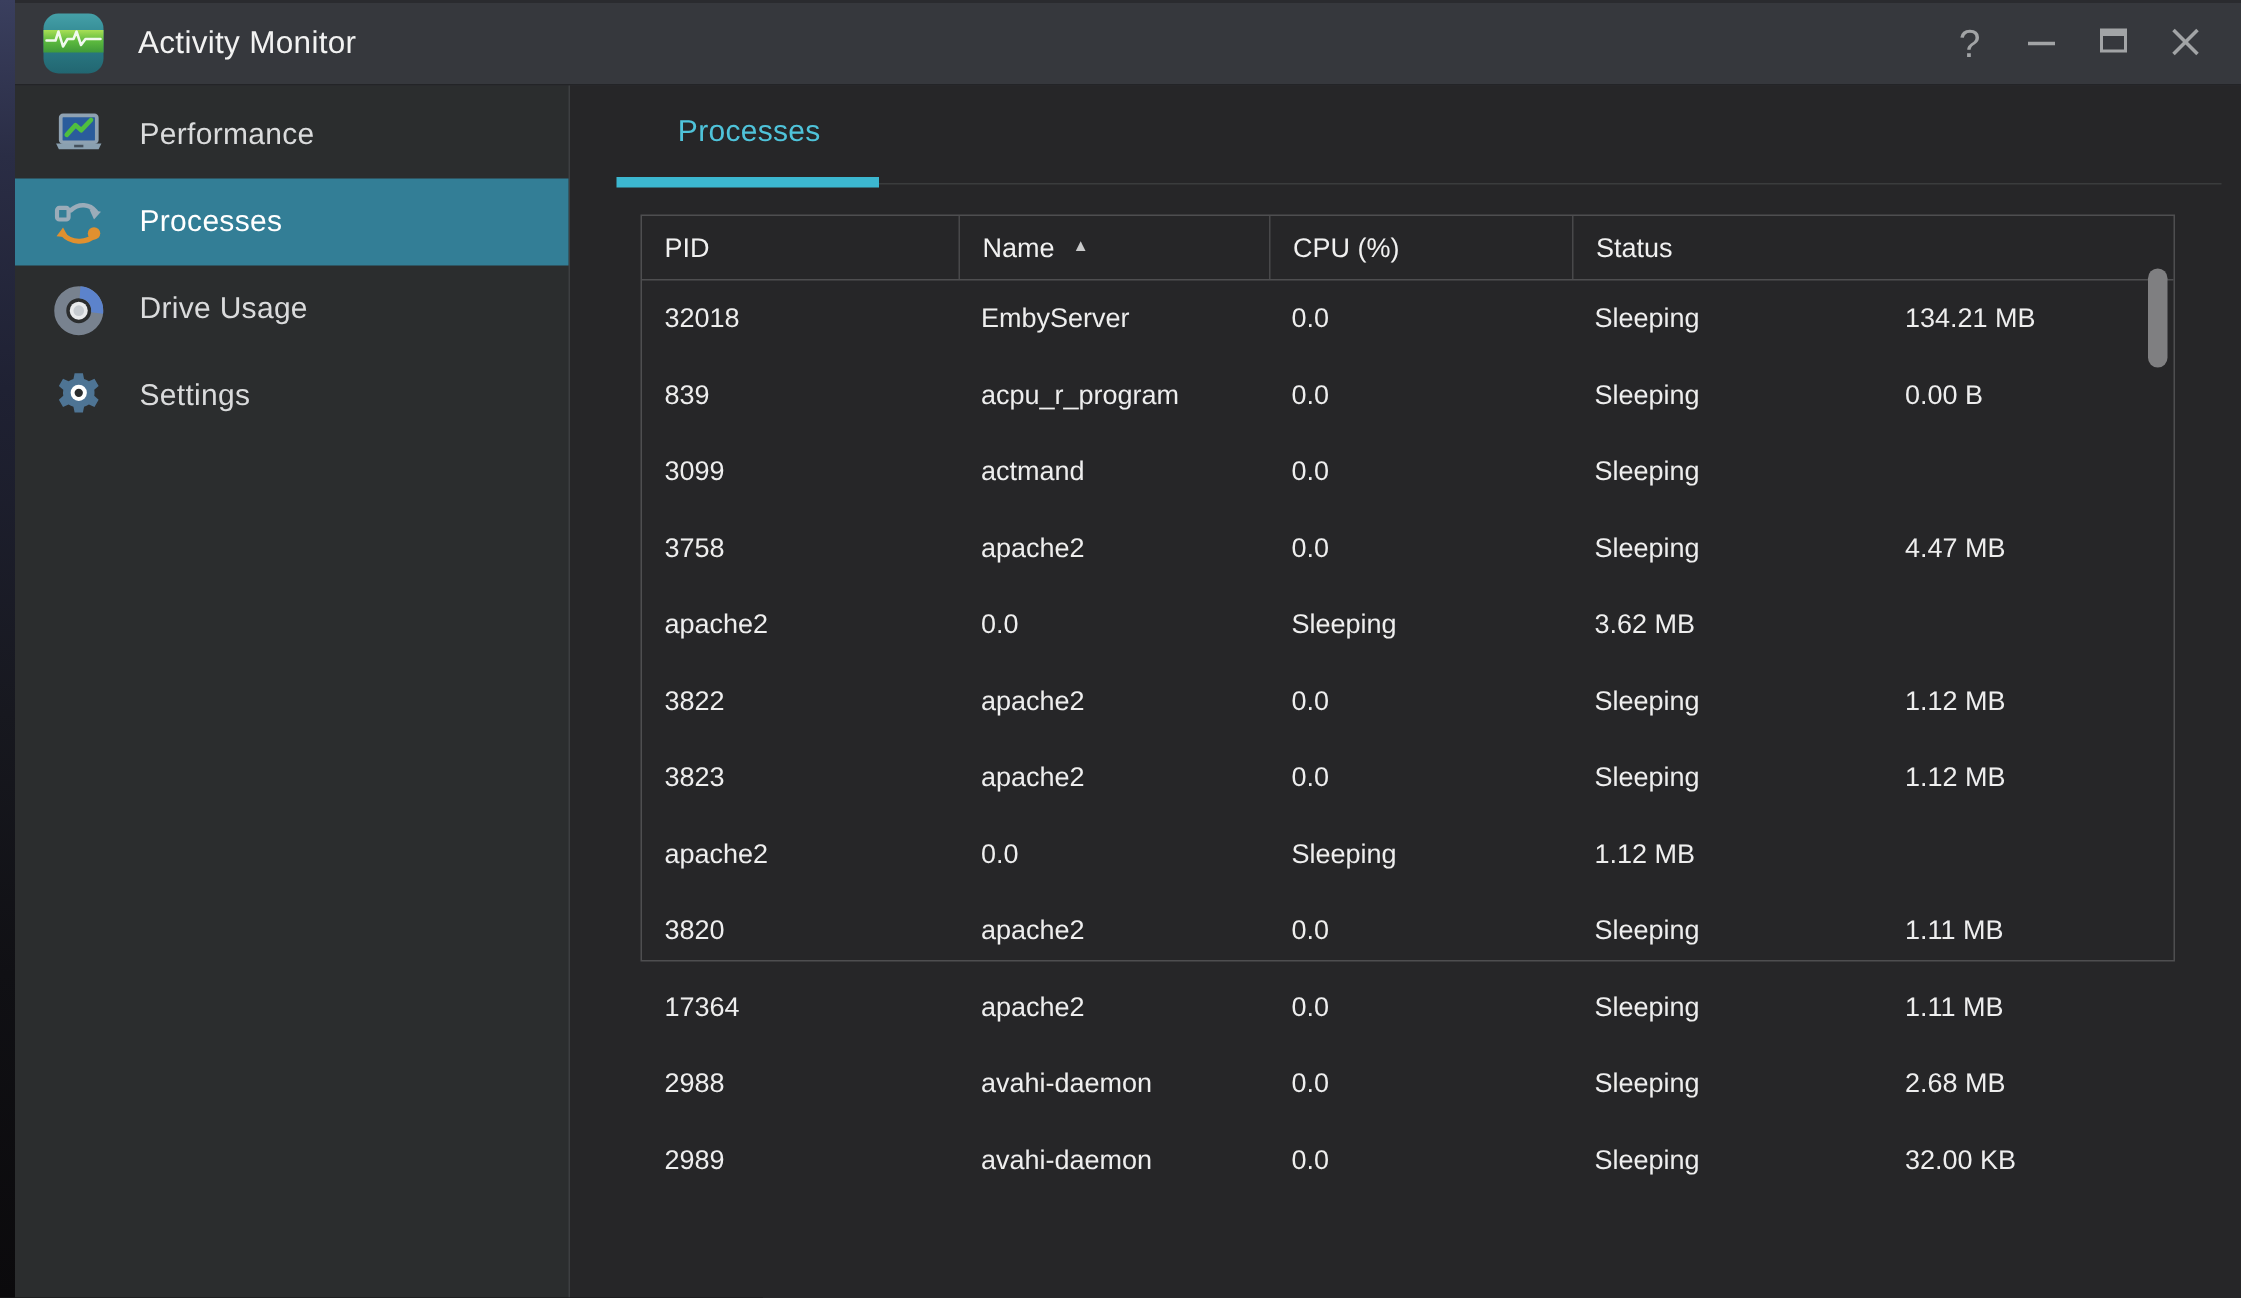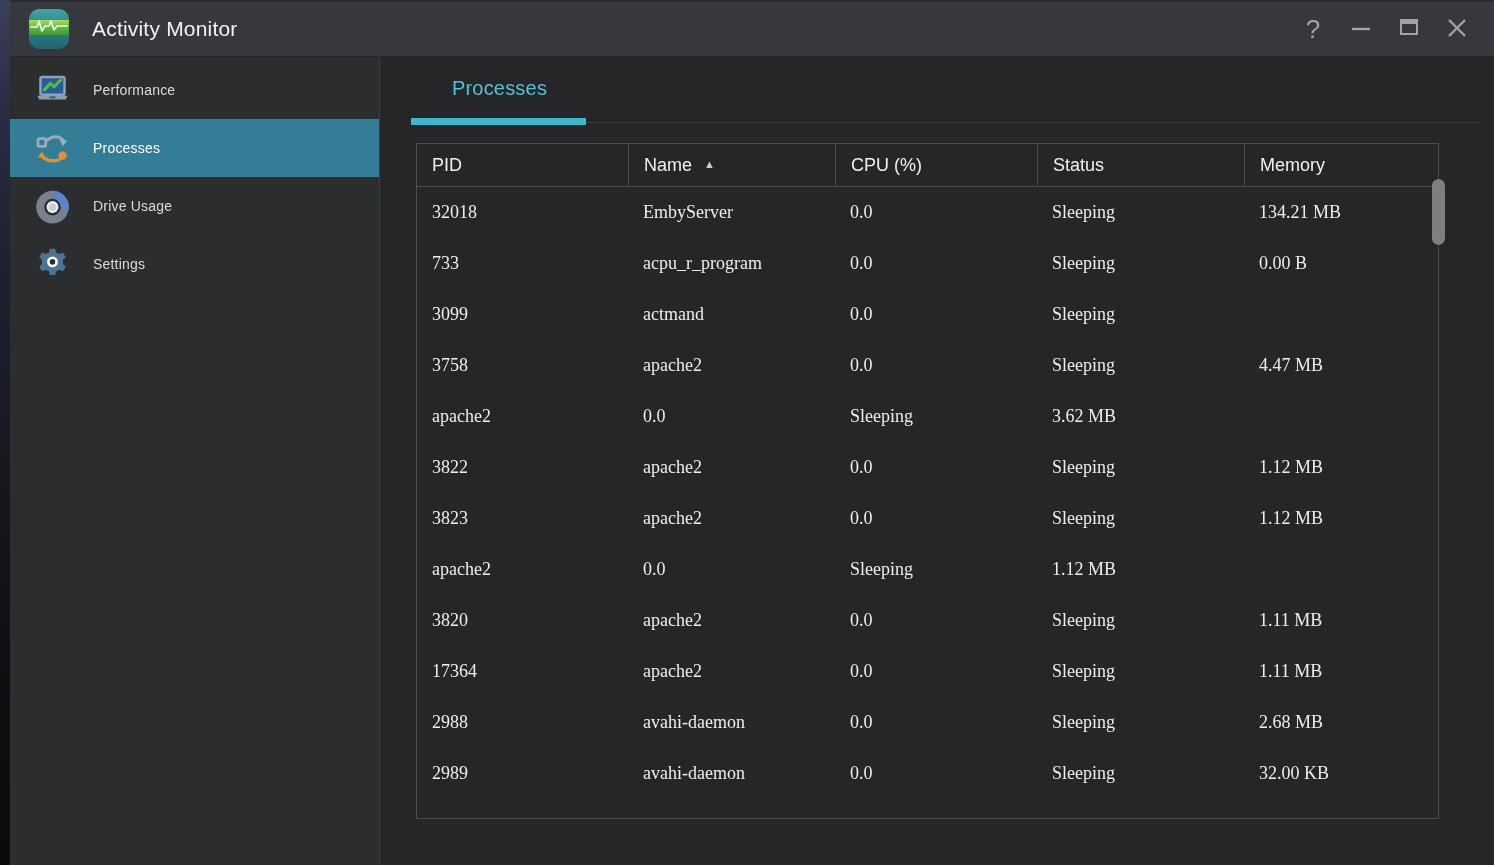--- a/index.html
+++ b/index.html
@@ -54,45 +54,45 @@
     border-right:1px solid #3d3f41;
     padding-top:4px;
   }
   .side-item{
     height:58px;display:flex;align-items:center;
     padding-left:24px;gap:22px;color:#dadbdc;cursor:default;
   }
   .side-item.selected{background:var(--selected-item-bg);color:#ffffff;}
   .side-icon{width:37px;height:37px;flex:0 0 auto;display:flex;align-items:center;justify-content:center;}
   .side-icon svg{display:block;}
-  .side-label{font-size:14px;letter-spacing:.2px;}
+  .side-label{font-size:20px;letter-spacing:.2px;}
   
   .content{position:relative;flex:1;background:var(--content-bg);}
   .tab-label{
     position:absolute;left:32px;top:20px;width:175px;
     text-align:center;font-size:20px;color:#4fc3da;letter-spacing:.2px;cursor:default;
   }
   .tab-underline{position:absolute;left:31px;top:61px;width:175px;height:7px;background:var(--accent-teal);}
   .tab-rule{position:absolute;left:206px;top:65px;right:13px;height:1px;background:#3a3c3d;}
   .process-table{
-    position:absolute;left:36px;top:86px;width:1023px;height:676px;
+    position:absolute;left:47px;top:86px;width:1023px;height:498px;
     border:1px solid var(--table-border);
   }
   .thead{
     display:grid;grid-template-columns:211px 207px 202px 207px 1fr;
     height:43px;border-bottom:1px solid var(--table-border);
   }
   .th{
     display:flex;align-items:center;padding-left:15px;
     font-size:18px;color:#f0f0f0;cursor:default;
   }
   .th + .th{border-left:1px solid #48484a;}
   .sort-glyph{font-size:11px;color:#c9cacb;margin-left:12px;transform:translateY(-1px);}
   .trow{display:grid;grid-template-columns:211px 207px 202px 207px 1fr;height:51px;}
-  .tcell{display:flex;align-items:center;padding-left:15px;font-size:18px;color:#eeeeee;font-family:Liberation Serif, serif;}
+  .tcell{display:flex;align-items:center;padding-left:15px;font-size:18px;color:#eeeeee;}
   .scroll-thumb{
     position:absolute;left:1052px;top:122px;width:13px;height:66px;
     border-radius:7px;background:#7f7f81;
   }
 </style>
 </head>
 <body>
 
 <div class="desktop-strip"></div>
 
@@ -217,35 +217,32 @@
           <div class="th">
             <span>Name</span>
             <span class="sort-glyph">▲</span>
           </div>
           <div class="th">
             <span>CPU (%)</span>
           </div>
           <div class="th">
             <span>Status</span>
           </div>
-          <div class="th">
-            <span>Memory</span>
-          </div>
         </div>
         <div class="tbody" id="tbody">
   <div class="trow">
     <div class="tcell">32018</div>
     <div class="tcell">EmbyServer</div>
     <div class="tcell">0.0</div>
     <div class="tcell">Sleeping</div>
     <div class="tcell">134.21 MB</div>
   </div>
 
   <div class="trow">
-    <div class="tcell">733</div>
+    <div class="tcell">839</div>
     <div class="tcell">acpu_r_program</div>
     <div class="tcell">0.0</div>
     <div class="tcell">Sleeping</div>
     <div class="tcell">0.00 B</div>
   </div>
 
   <div class="trow">
     <div class="tcell">3099</div>
     <div class="tcell">actmand</div>
     <div class="tcell">0.0</div>

